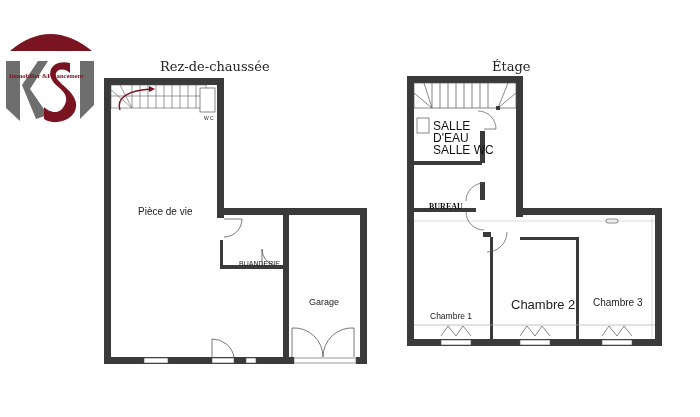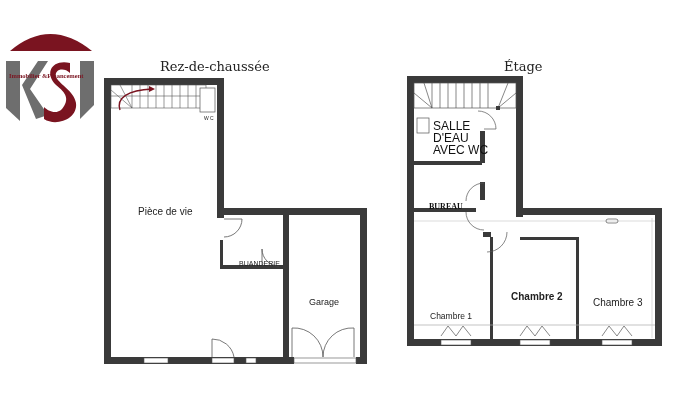--- a/index.html
+++ b/index.html
@@ -18,21 +18,21 @@
     <path d="M10 28 Q50 -6 92 28 Z" fill="#7a1420"></path>
     <polygon points="6,38 20,38 20,98 6,85" fill="#6e6e6e"></polygon>
     <polygon points="22,62 38,38 48,38 30,66 48,92 36,96" fill="#6e6e6e"></polygon>
     <path d="M70 40 C52 36 44 50 56 62 C66 70 70 76 62 86 C56 92 48 88 44 84 L44 96 C56 104 78 96 76 80 C74 68 60 62 56 54 C54 46 64 44 70 50 Z" fill="#7a1420"></path>
     <polygon points="80,38 94,38 94,82 80,96" fill="#6e6e6e"></polygon>
   </svg>
   <div class="abs logo-text" style="left:9px;top:26px;">Immobilier &amp;Financement</div>
 </div>
 
 <div class="abs title" style="left:160px;top:36px;">Rez-de-chaussée</div>
-<div class="abs title" style="left:504px;top:36px;">Étage</div>
+<div class="abs title" style="left:492px;top:36px;">Étage</div>
 
 <svg width="700" height="417">
   <g fill="#3a3a3a">
 
     <rect x="104" y="78" width="120" height="7"></rect>
     <rect x="104" y="78" width="7" height="286"></rect>
     <rect x="217" y="78" width="7" height="140"></rect>
     <rect x="104" y="357" width="183" height="7"></rect>
 
     <rect x="217" y="208" width="150" height="7"></rect>
@@ -138,18 +138,18 @@
     <line x1="498" y1="108" x2="508" y2="83"></line>
 
     <rect x="417" y="118" width="12" height="15"></rect>
     <rect x="606" y="219" width="12" height="4" rx="2"></rect>
   </g>
   <rect x="496" y="106" width="4" height="4" fill="#3a3a3a"></rect>
 </svg>
 <div class="abs label" style="left:433px;top:97px;font-size:12px;line-height:12px;font-weight:normal;color:#111;">
   <div>SALLE</div>
   <div>D'EAU</div>
-  <div>AVEC WC</div>
+  <div>SALLE WC</div>
 </div>
 <div class="abs label" style="left:429px;top:179px;font-size:8px;font-weight:bold;color:#111;font-family:Liberation Serif, serif;">BUREAU</div>
 <div class="abs label" style="left:430px;top:288px;font-size:8.5px;">Chambre 1</div>
-<div class="abs label" style="left:511px;top:268px;font-size:10px;font-weight:bold;">Chambre 2</div>
+<div class="abs label" style="left:511px;top:274px;font-size:13px;">Chambre 2</div>
 <div class="abs label" style="left:593px;top:274px;font-size:10px;">Chambre 3</div>
 
 </body></html>

